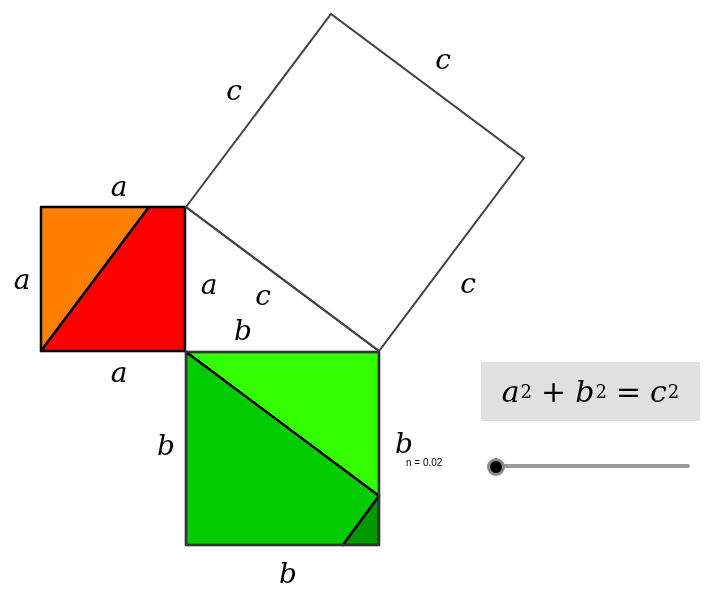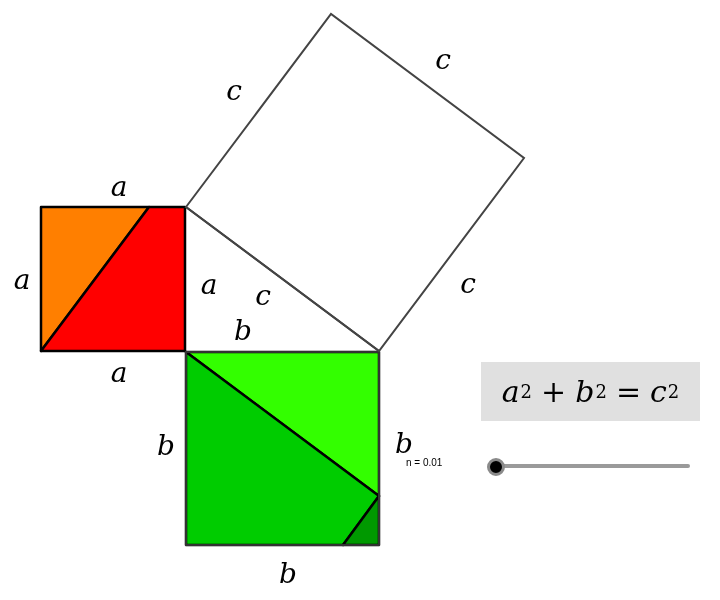--- a/index.html
+++ b/index.html
@@ -50,16 +50,16 @@
     <i>a</i>
       <sup>2</sup>
     <span class="op">+</span>
     <i>b</i>
       <sup>2</sup>
     <span class="op">=</span>
     <i>c</i>
       <sup>2</sup>
   </div>
 
-  <span class="nlabel">n = 0.01</span>
+  <span class="nlabel">n = 0.02</span>
   <div class="slider-track"></div>
   <div class="slider-knob"></div>
 </div>
 
 </body></html>

